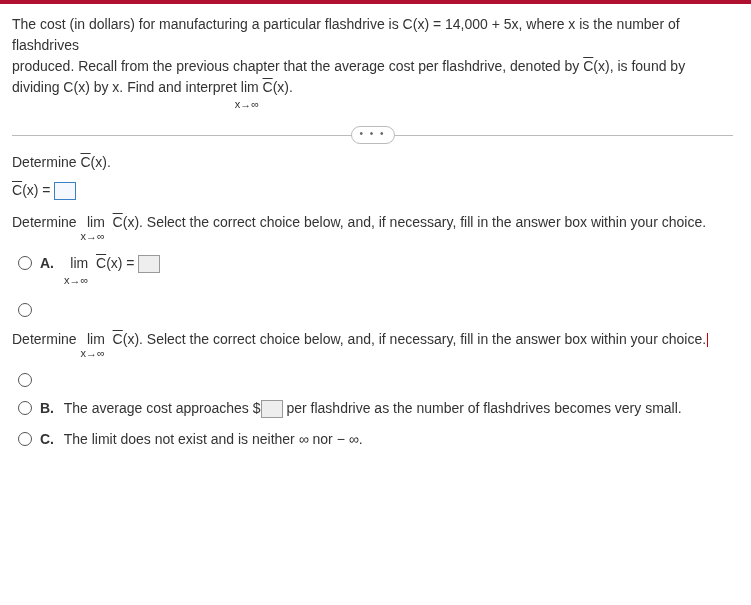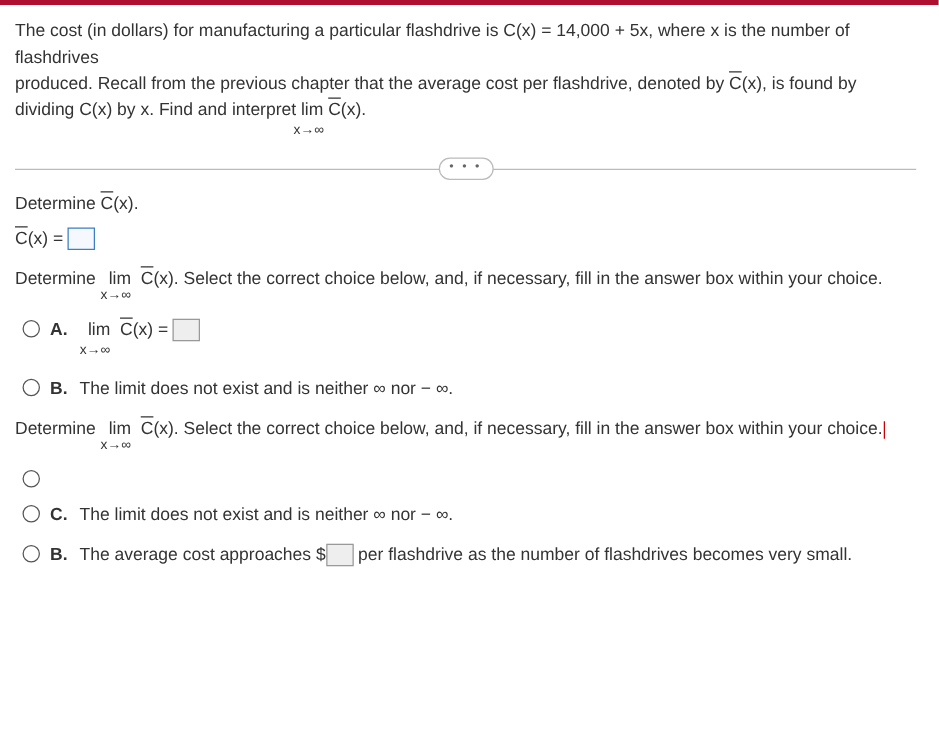--- a/index.html
+++ b/index.html
@@ -152,48 +152,44 @@
         <div class="radio"></div>
         <div class="choice-text">
           <span class="choice-label">A.</span>
           <span class="lim-stack"><span class="lim-top">lim</span><span class="lim-bot">x→∞</span></span>
           &nbsp;<span class="overline">C</span><span>(x) =</span>
           <span class="opt-input"></span>
         </div>
       </div>
       <div class="choice">
         <div class="radio"></div>
-        <div class="choice-text">
-          <span class="choice-label">B.</span>
-          <span>The limit does not exist and is neither ∞ nor − ∞.</span>
-        </div>
       </div>
     </div>
   </div>
 
   <div class="section">
     <div>
       <span>Determine  </span><span class="lim-stack"><span class="lim-top">lim</span><span class="lim-bot">x→∞</span></span>
       &nbsp;<span class="overline">C</span><span>(x). Select the correct choice below, and, if necessary, fill in the answer box within your choice.</span><span class="cursor"></span>
     </div>
 
     <div class="choice-group">
       <div class="choice">
         <div class="radio"></div>
       </div>
       <div class="choice">
         <div class="radio"></div>
         <div class="choice-text">
-          <span class="choice-label">C.</span>
-          <span>The limit does not exist and is neither ∞ nor − ∞.</span>
+          <span class="choice-label">B.</span>
+          <span>The average cost approaches $</span><span class="dollar-input"></span><span> per flashdrive as the number of flashdrives becomes very small.</span>
         </div>
       </div>
       <div class="choice">
         <div class="radio"></div>
         <div class="choice-text">
-          <span class="choice-label">B.</span>
-          <span>The average cost approaches $</span><span class="dollar-input"></span><span> per flashdrive as the number of flashdrives becomes very small.</span>
+          <span class="choice-label">C.</span>
+          <span>The limit does not exist and is neither ∞ nor − ∞.</span>
         </div>
       </div>
     </div>
   </div>
 
 </div>
 
 </body></html>

